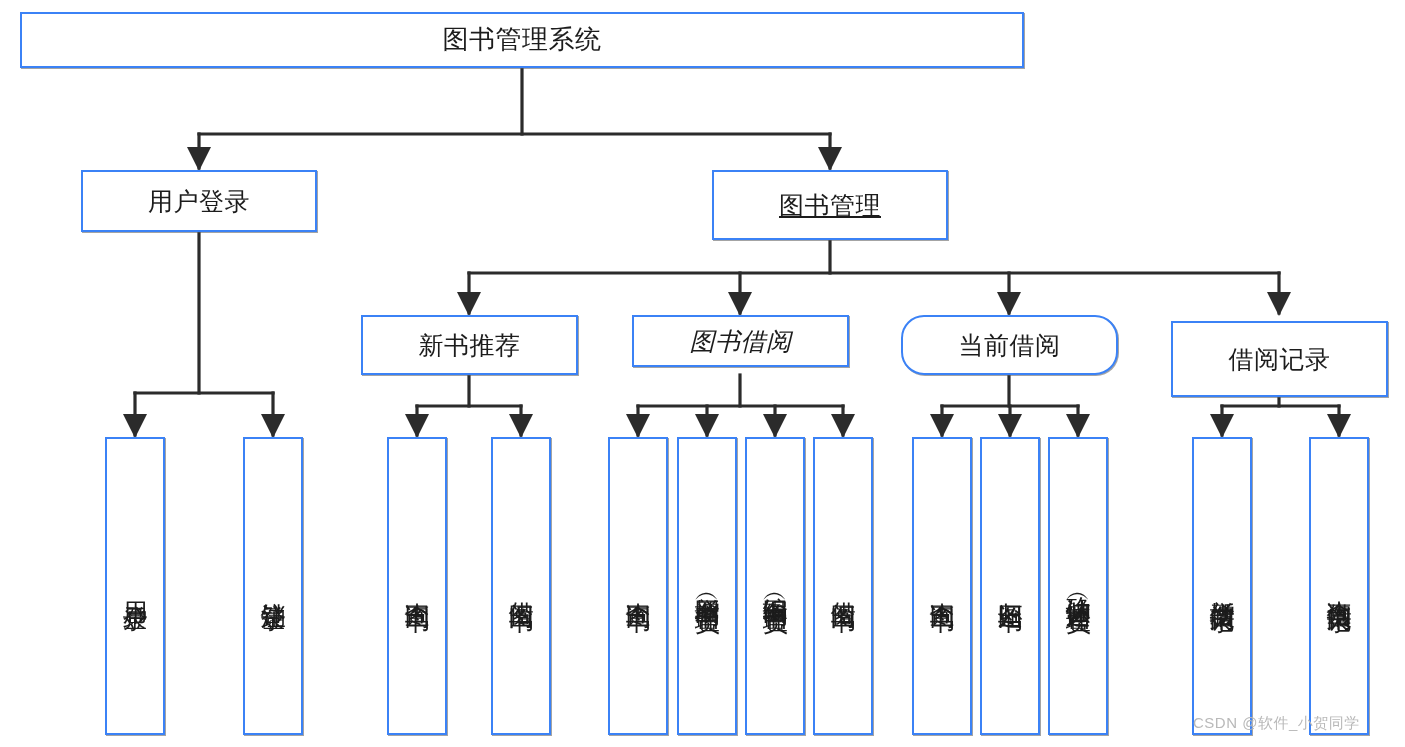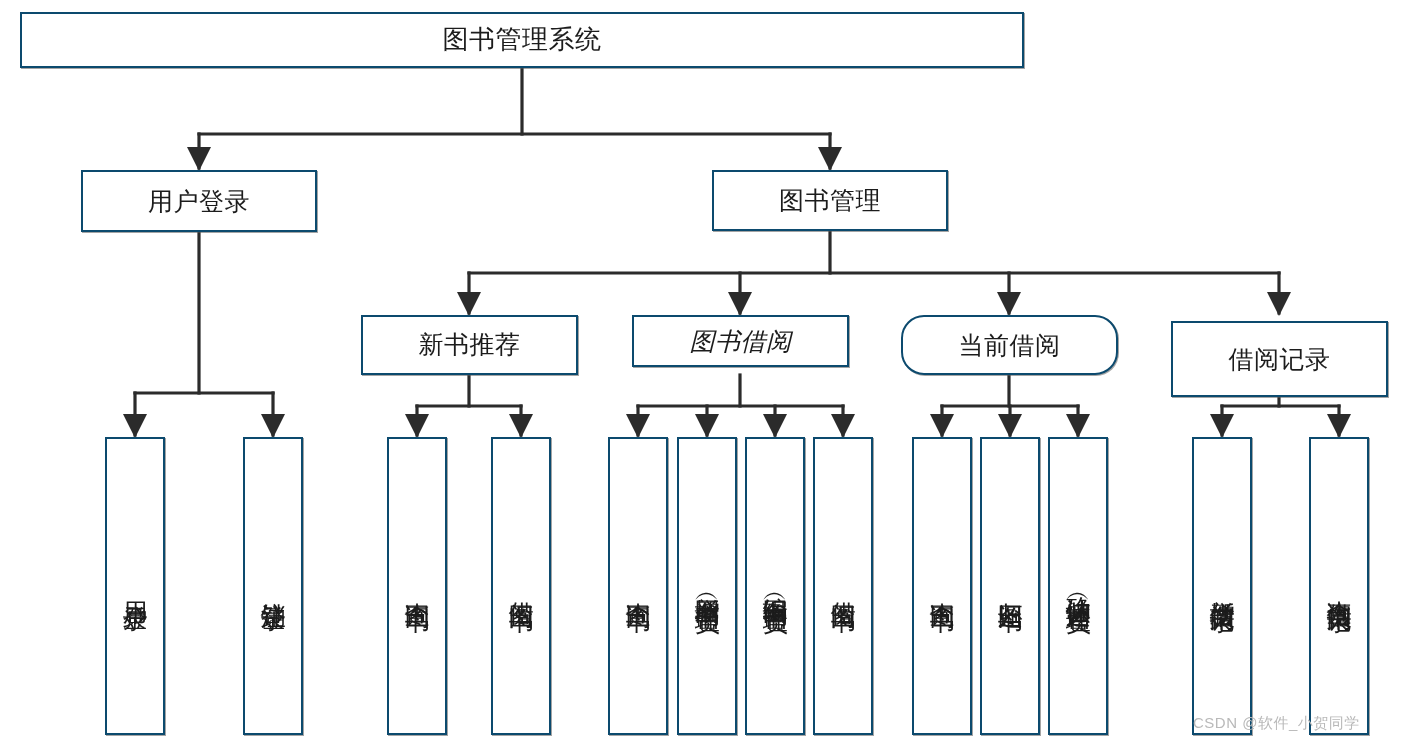--- a/index.html
+++ b/index.html
@@ -23,21 +23,21 @@
     left: 0;
     top: 0;
     width: 1405px;
     height: 747px;
     pointer-events: none;
   }
   .node {
     position: absolute;
     box-sizing: border-box;
     background: #ffffff;
-    border: 2px solid #0c4a6e;
+    border: 2px solid #3b82f6;
     box-shadow: 1px 1px 0 rgba(90,90,90,0.55);
     display: flex;
     align-items: center;
     justify-content: center;
     color: #1c1c1c;
   }
   .node .label {
     display: block;
     text-align: center;
     line-height: 1.05;
@@ -131,25 +131,25 @@
     </g>
   </svg>
 
   <div class="node horiz root" style="left:20px; top:12px; width:1004px; height:56px;">
     <span class="label">图书管理系统</span>
   </div>
 
   <div class="node horiz" style="left:81px; top:170px; width:236px; height:62px;">
     <span class="label">用户登录</span>
   </div>
-  <div class="node horiz" style="left:712px; top:170px; width:236px; height:61px;">
+  <div class="node horiz" style="left:712px; top:170px; width:236px; height:70px;text-decoration:underline;">
     <span class="label">图书管理</span>
   </div>
 
-  <div class="node horiz" style="left:361px; top:315px; width:217px; height:60px;font-family:Liberation Serif, serif;">
+  <div class="node horiz" style="left:361px; top:315px; width:217px; height:60px;">
     <span class="label">新书推荐</span>
   </div>
   <div class="node horiz" style="left:632px; top:315px; width:217px; height:52px;font-style:italic;">
     <span class="label">图书借阅</span>
   </div>
   <div class="node horiz" style="left:901px; top:315px; width:217px; height:60px;border-radius:23px;">
     <span class="label">当前借阅</span>
   </div>
   <div class="node horiz" style="left:1171px; top:315px; width:217px; height:76px;margin-top:6px;">
     <span class="label">借阅记录</span>

